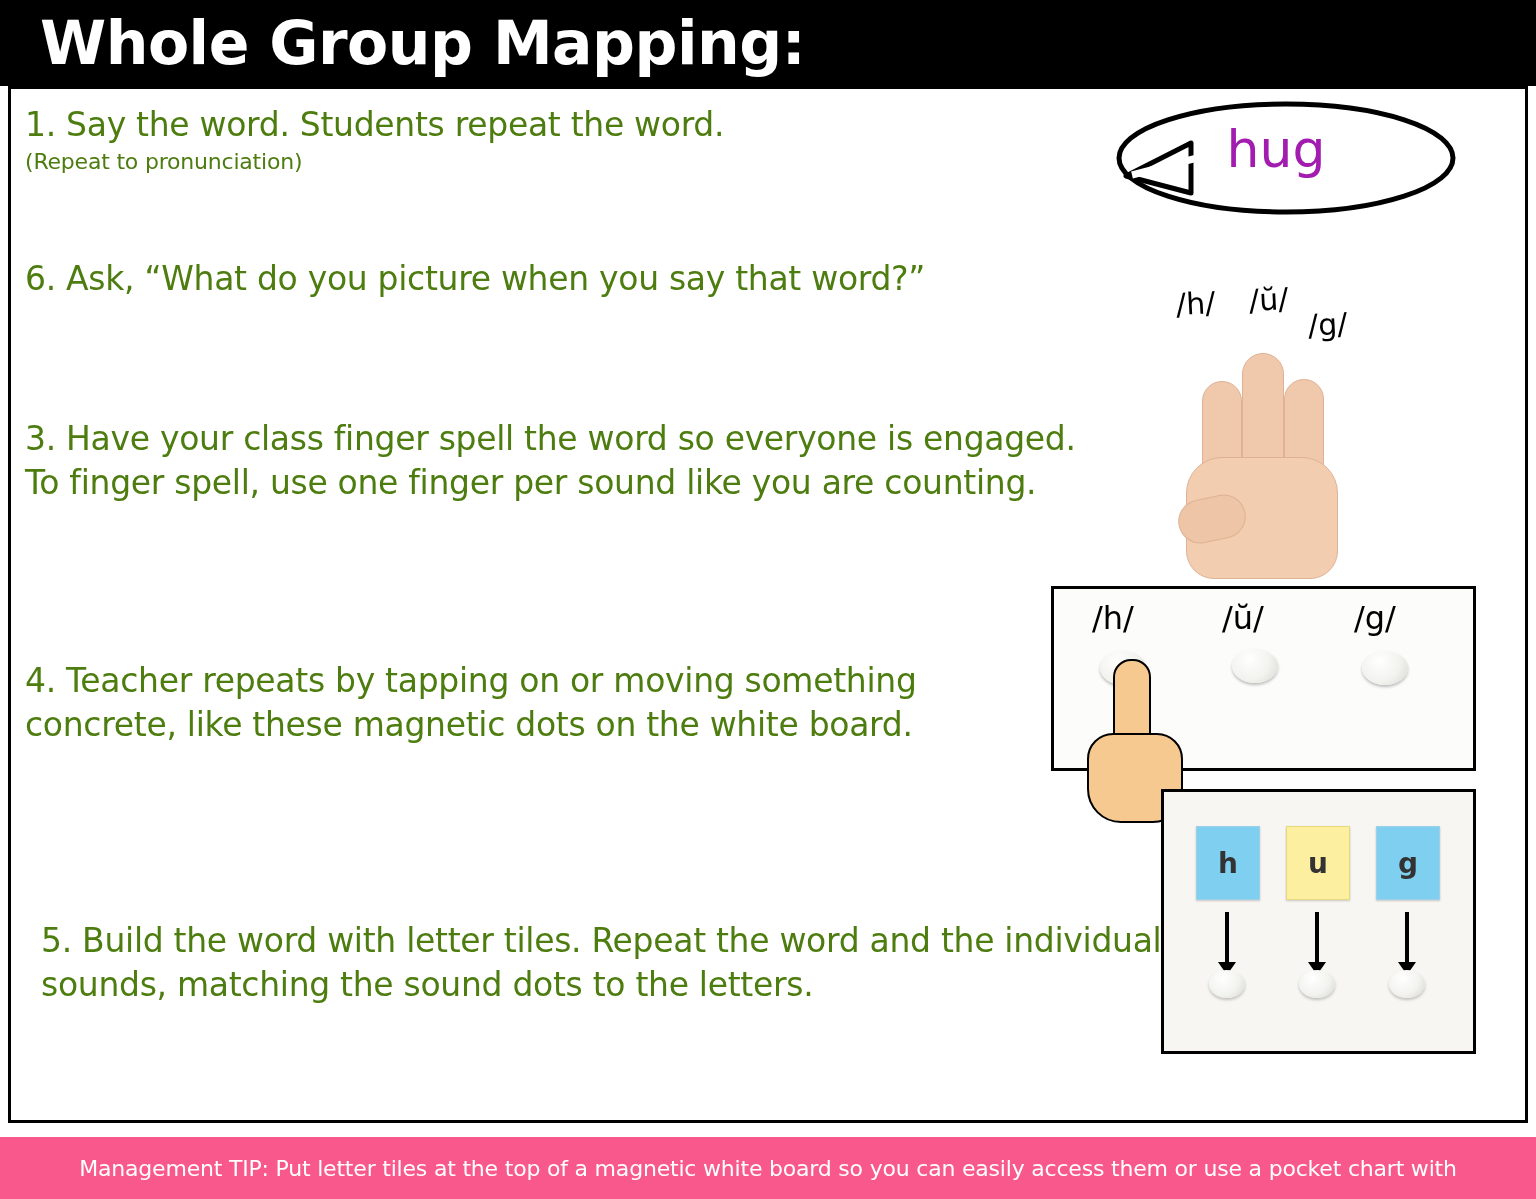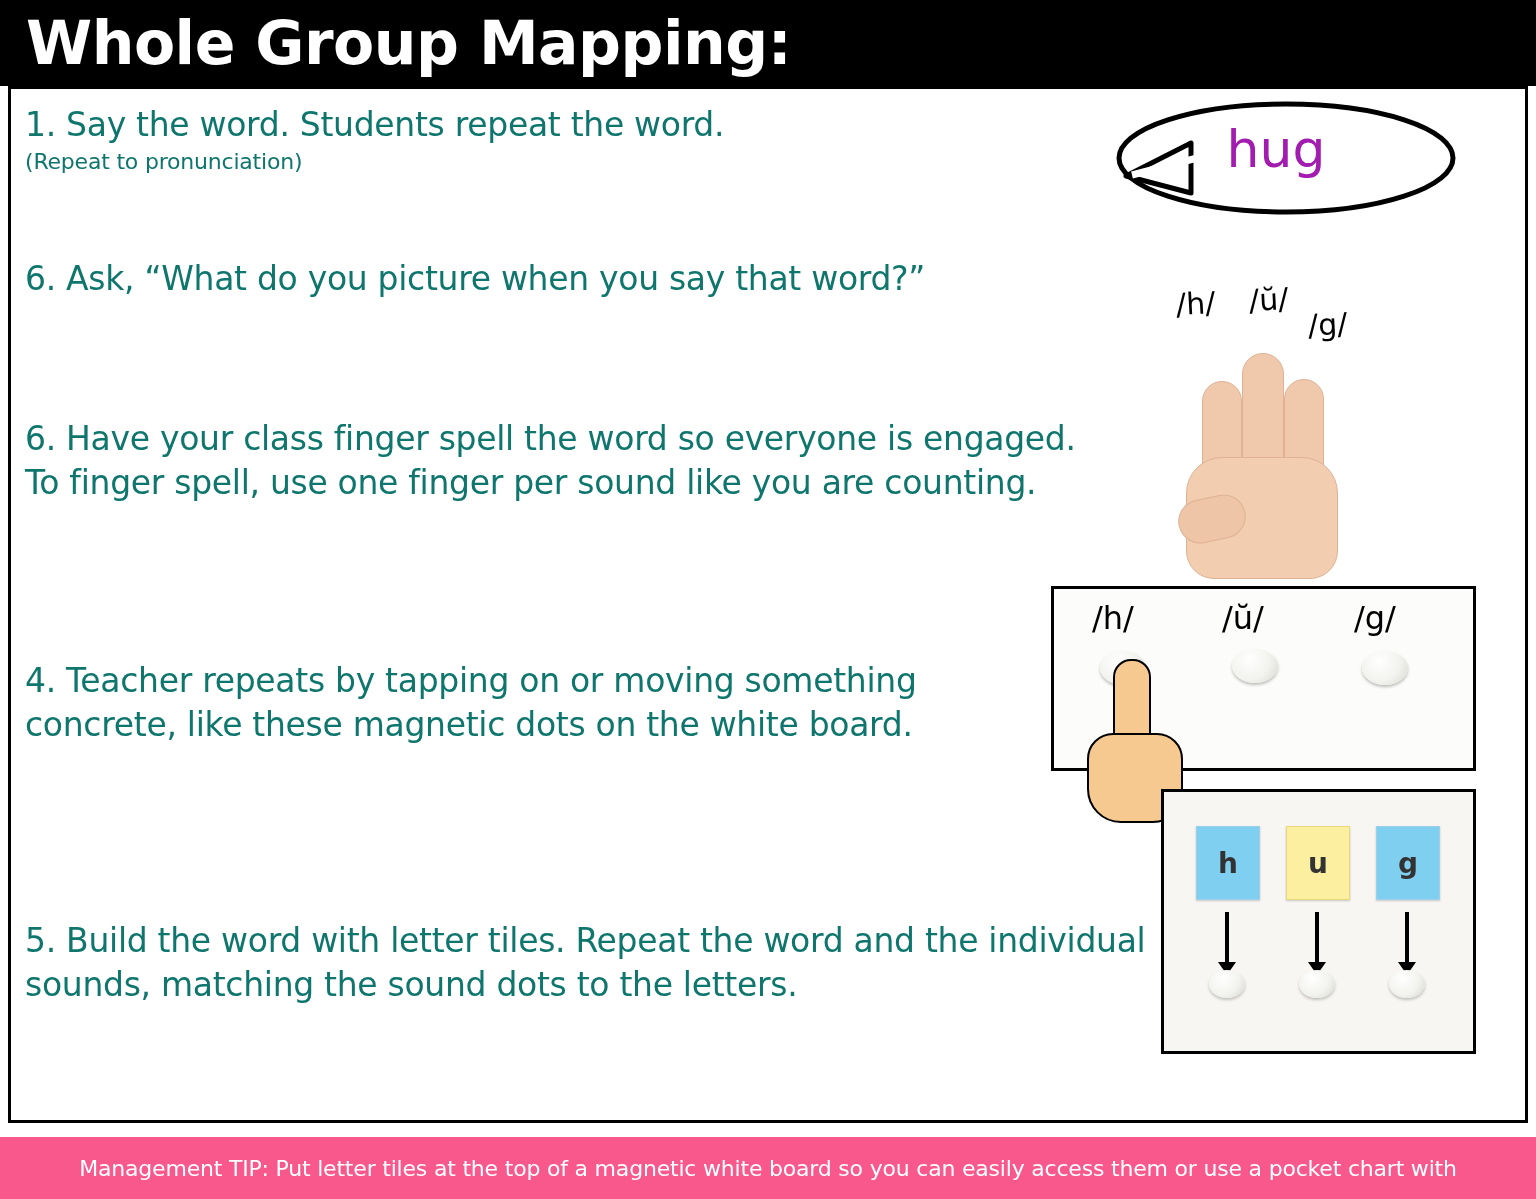--- a/index.html
+++ b/index.html
@@ -16,21 +16,21 @@
   }
 
   
   .header {
     background: #000000;
     height: 86px;
     width: 100%;
     display: flex;
     align-items: center;
     box-sizing: border-box;
-    padding-left: 26px;
+    padding-left: 40px;
   }
   .header-title {
     color: #ffffff;
     font-family: "DejaVu Sans", sans-serif;
     font-size: 60px;
     font-weight: bold;
     letter-spacing: -0.5px;
     line-height: 1;
   }
 
@@ -48,38 +48,38 @@
 
   
   .steps {
     position: absolute;
     top: 10px;
     left: 14px;
     width: 1160px;
   }
   .step {
     font-family: "DejaVu Sans", sans-serif;
-    color: #0f766e;
+    color: #4d7c0f;
   }
   .step-main {
     font-size: 33px;
     line-height: 1.32;
     letter-spacing: -0.3px;
   }
   .step-sub {
     font-size: 22px;
     line-height: 1.2;
     letter-spacing: -0.2px;
     margin-top: 2px;
   }
   #step1 { position: absolute; top: 4px;  left: 0; width: 1080px; }
   #step2 { position: absolute; top: 158px; left: 0; width: 1140px; }
   #step3 { position: absolute; top: 318px; left: 0; width: 1060px; }
   #step4 { position: absolute; top: 560px; left: 0; width: 1000px; }
-  #step5 { position: absolute; top: 820px; left: 0; width: 1175px; }
+  #step5 { position: absolute; top: 820px; left: 16px; width: 1175px; }
 
   
   .bubble-wrap {
     position: absolute;
     top: 12px;
     left: 1085px;
     width: 360px;
     height: 125px;
   }
   .bubble-word {
@@ -282,21 +282,21 @@
     <div class="step" id="step1">
       <div class="step-main">1. Say the word. Students repeat the word.</div>
       <div class="step-sub">(Repeat to pronunciation)</div>
     </div>
 
     <div class="step" id="step2">
       <div class="step-main">6. Ask, “What do you picture when you say that word?”</div>
     </div>
 
     <div class="step" id="step3">
-      <div class="step-main">6. Have your class finger spell the word so everyone is engaged. To finger spell, use one finger per sound like you are counting.</div>
+      <div class="step-main">3. Have your class finger spell the word so everyone is engaged. To finger spell, use one finger per sound like you are counting.</div>
     </div>
 
     <div class="step" id="step4">
       <div class="step-main">4. Teacher repeats by tapping on or moving something concrete, like these magnetic dots on the white board.</div>
     </div>
 
     <div class="step" id="step5">
       <div class="step-main">5. Build the word with letter tiles. Repeat the word and the individual sounds, matching the sound dots to the letters.</div>
     </div>
 

